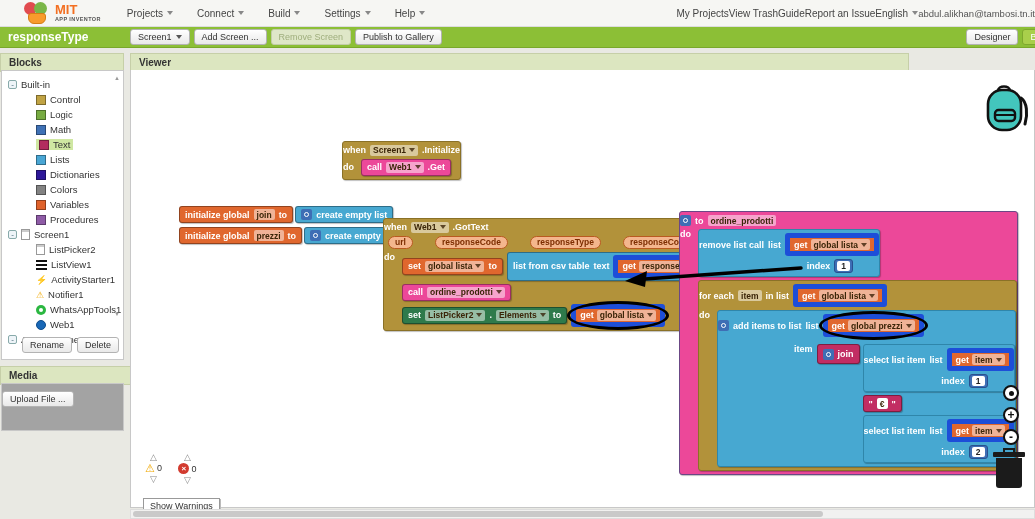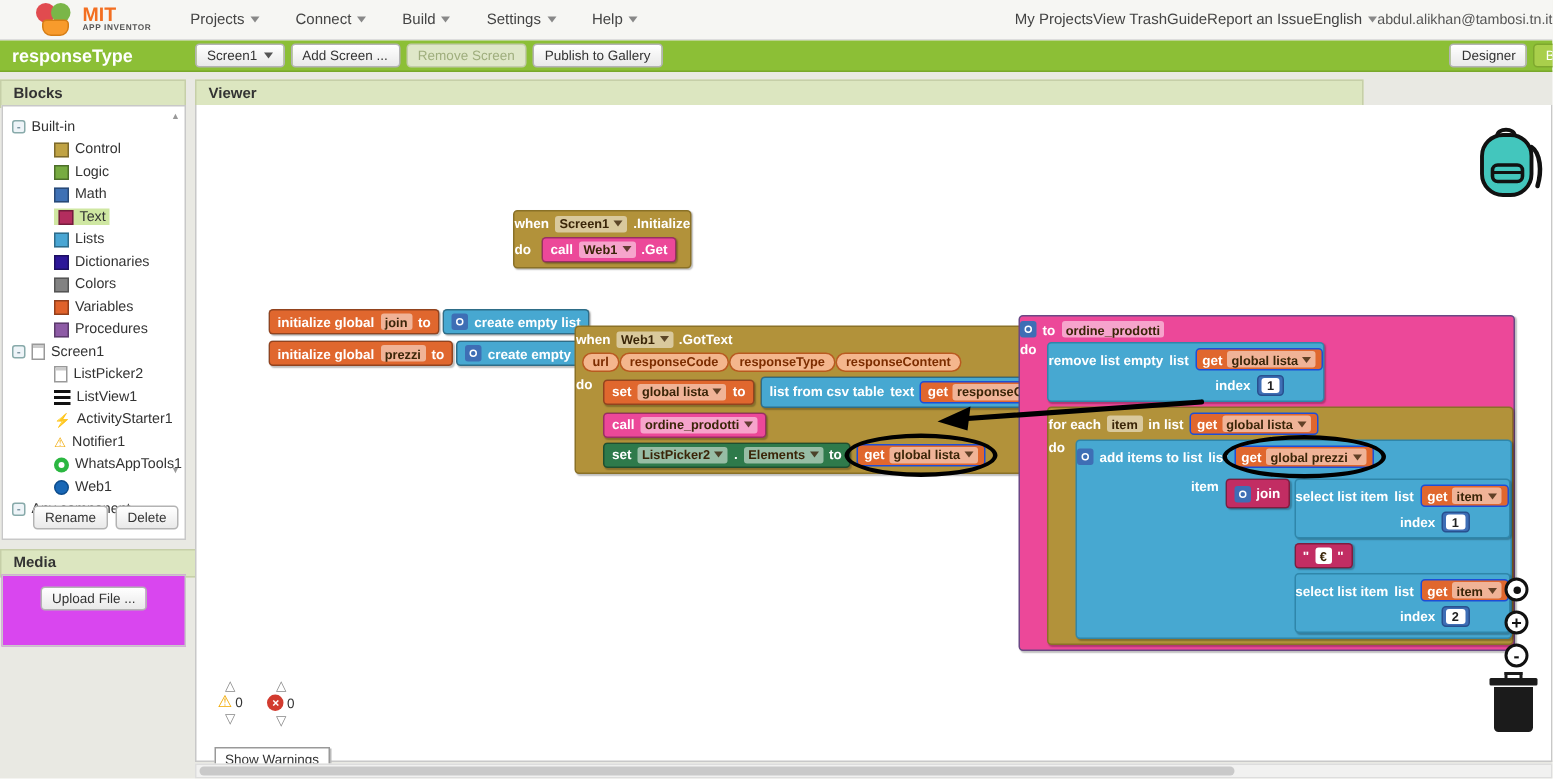--- a/index.html
+++ b/index.html
@@ -39,40 +39,40 @@
   .sel{background:#cfe7a2;padding:0 3px}
   .icdoc{width:9px;height:11px;background:#fff;border:1px solid #999;box-shadow:inset 0 2px 0 #ccc;flex:none}
   .icbars{width:11px;height:10px;background:repeating-linear-gradient(#111 0 2px,#fff 2px 4px);flex:none}
   .icwa{width:10px;height:10px;border-radius:50%;background:#2bb741;position:relative;flex:none}
   .icwa::after{content:"";position:absolute;left:3px;top:3px;width:4px;height:4px;background:#fff;border-radius:50%}
   .icweb{width:10px;height:10px;border-radius:50%;background:#1867b6;border:1px solid #0d4c8c;flex:none}
   .emoji{font-size:9px;line-height:10px}
   .scrollmark{position:absolute;right:3px;color:#999;font-size:6px}
   .treebtns{position:absolute;left:20px;bottom:6px;display:flex;gap:5px}
   #media-head{left:0;top:366px;width:135px}
-  #media-panel{position:absolute;left:1px;top:383px;width:123px;height:48px;background:#d946ef;border:1px solid #c8c8c8;display:flex;justify-content:center;padding-top:7px}
+  #media-panel{position:absolute;left:1px;top:383px;width:123px;height:48px;background:#a3a3a3;border:1px solid #c8c8c8;display:flex;padding-top:7px}
   
   #canvas{position:absolute;left:130px;top:70px;width:905px;height:438px;background:#fff;border:1px solid #c8c8c8;border-top:none}
   .abs{position:absolute}
   
   .blkv{display:inline-flex;flex-direction:column;align-items:flex-start;gap:3px;padding:3px 0;border-radius:3px;border:1px solid rgba(0,0,0,.35);box-shadow:1px 1px 1px rgba(0,0,0,.25)}
   .row{display:flex;align-items:center;gap:4px;font-size:9px;font-weight:bold;color:#fff;white-space:nowrap}
   .row.top{align-items:flex-start}
   .stack{display:flex;flex-direction:column;align-items:flex-start;gap:3px}
   .gold{background:#b2923a;border-color:#8a7127}
   .orange{background:#e0672e;border-color:#a84b1d}
   .cyan{background:#47a8d1;border-color:#2f86aa}
   .purple{background:#ec4899;border-color:#6b4785}
   .green{background:#2e7a4b;border-color:#1d5b34}
   .pink{background:#c22d63;border-color:#931f49}
   .blkh{display:inline-flex;align-items:center;gap:4px;padding:2px 5px;border-radius:3px;border:1px solid rgba(0,0,0,.35);font-size:9px;font-weight:bold;color:#fff;box-shadow:1px 1px 1px rgba(0,0,0,.25);white-space:nowrap}
   .fld{background:rgba(255,255,255,.5);color:#3a2508;border-radius:2px;padding:0 3px;font-size:8.5px;font-weight:bold;display:inline-flex;align-items:center;gap:3px;height:11px;cursor:pointer}
   .fcar{width:0;height:0;border-left:3px solid transparent;border-right:3px solid transparent;border-top:4px solid rgba(50,25,0,.75)}
   .pillp{background:#f4b68d;border:1px solid #b95a20;color:#7c2d00;border-radius:8px;padding:0 6px;font-size:8.5px;font-weight:bold;height:13px;display:inline-flex;align-items:center}
-  .get{display:inline-flex;align-items:center;gap:3px;background:#e0672e;border:1px solid #1d4ed8;border-radius:3px;padding:1px 4px;font-size:9px;font-weight:bold;color:#fff;position:relative;white-space:nowrap}
+  .get{display:inline-flex;align-items:center;gap:3px;background:#e0672e;border:5px solid #1d4ed8;border-radius:3px;padding:1px 4px;font-size:9px;font-weight:bold;color:#fff;position:relative;white-space:nowrap}
   .circled::after{content:"";position:absolute;left:-9px;right:-9px;top:-8px;bottom:-8px;border:3px solid #000;border-radius:50%;pointer-events:none}
   .num{background:#3e6eb5;border:1px solid #28508f;border-radius:3px;padding:1px 2px;display:inline-flex}
   .num span{background:#fff;border-radius:2px;color:#222;font-size:8.5px;font-weight:bold;padding:0 4px}
   .gear{width:11px;height:11px;background:#3e6eb5;border-radius:2px;display:inline-flex;align-items:center;justify-content:center;flex:none;cursor:pointer}
   .gear i{display:block;width:5px;height:5px;border:1.6px solid #fff;border-radius:50%}
   .kw{min-width:14px}
   .selfend{align-self:flex-end;margin-right:26px}
   
   .warncluster{position:absolute;left:14px;top:382px;font-size:9px;color:#333}
   .wcol{display:inline-flex;flex-direction:column;align-items:center;margin-right:14px}
@@ -310,21 +310,21 @@
   <div class="abs" style="left:252px;top:146px">
     <div class="blkv gold">
       <div class="row">
           <span>when</span>
         <span class="fld">
             <span>Web1</span>
             <span class="fcar"></span>
           </span>
         <span>.GotText</span>
         </div>
-      <div class="row" style="gap:0;margin-left:4px">
+      <div class="row" style="gap:22px;margin-left:4px">
         <span class="pillp">url</span>
         <span class="pillp">responseCode</span>
         <span class="pillp">responseType</span>
         <span class="pillp">responseContent</span>
       </div>
       <div class="row top">
           <span class="kw">do</span>
         <div class="stack">
           <div class="row">
             <span class="blkh orange">
@@ -391,21 +391,21 @@
           </span>
         <span>to</span>
         <span class="fld">ordine_prodotti</span>
         </div>
       <div class="row top">
           <span class="kw">do</span>
         <div class="stack">
 
           <div class="blkv cyan">
             <div class="row">
-                <span>remove list empty</span>
+                <span>remove list call</span>
               <span>list</span>
               <span class="get">
                   <span>get</span>
                 <span class="fld">
                     <span>global lista</span>
                     <span class="fcar"></span>
                   </span>
                 </span>
               </div>
             <div class="row selfend">

